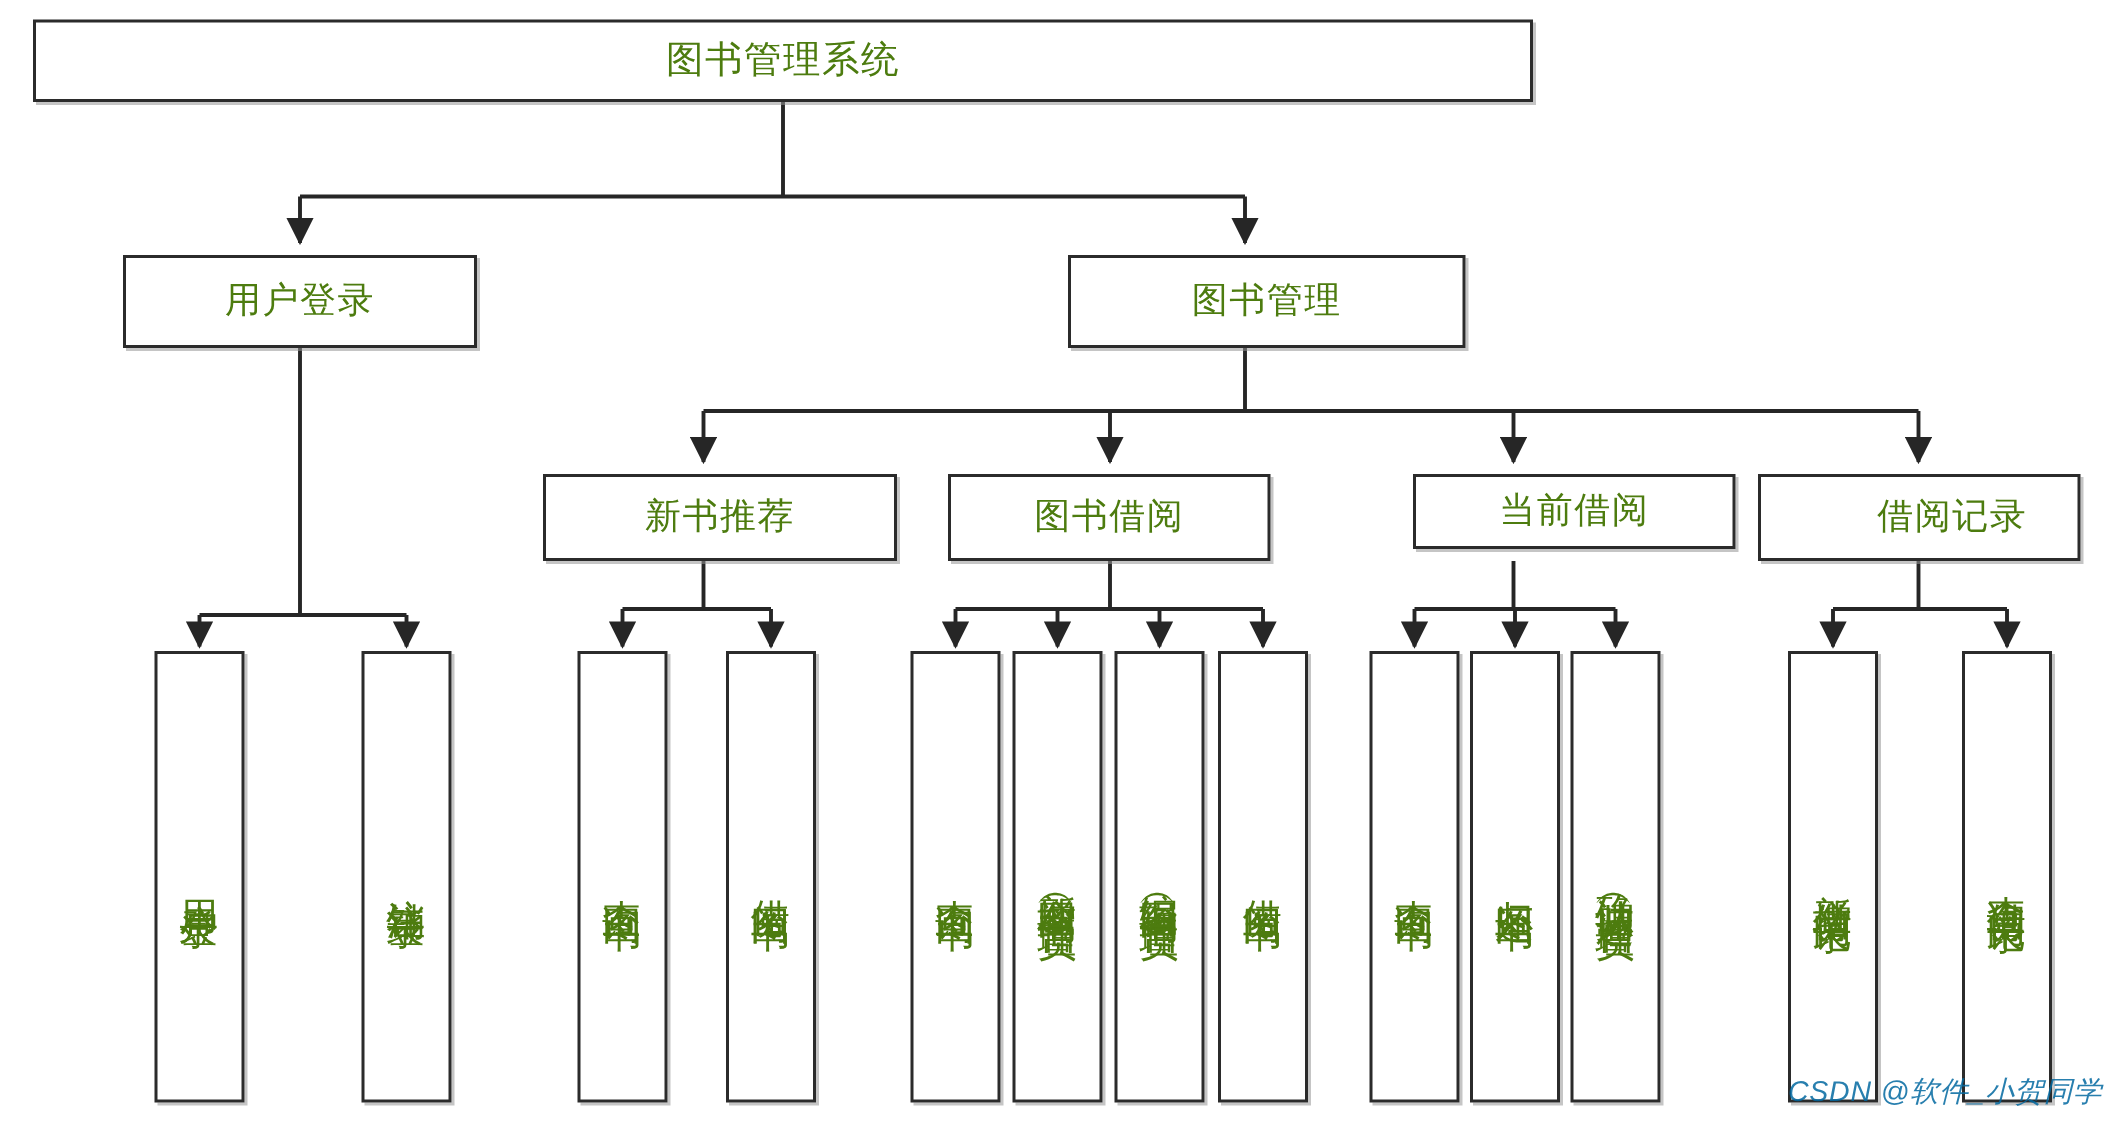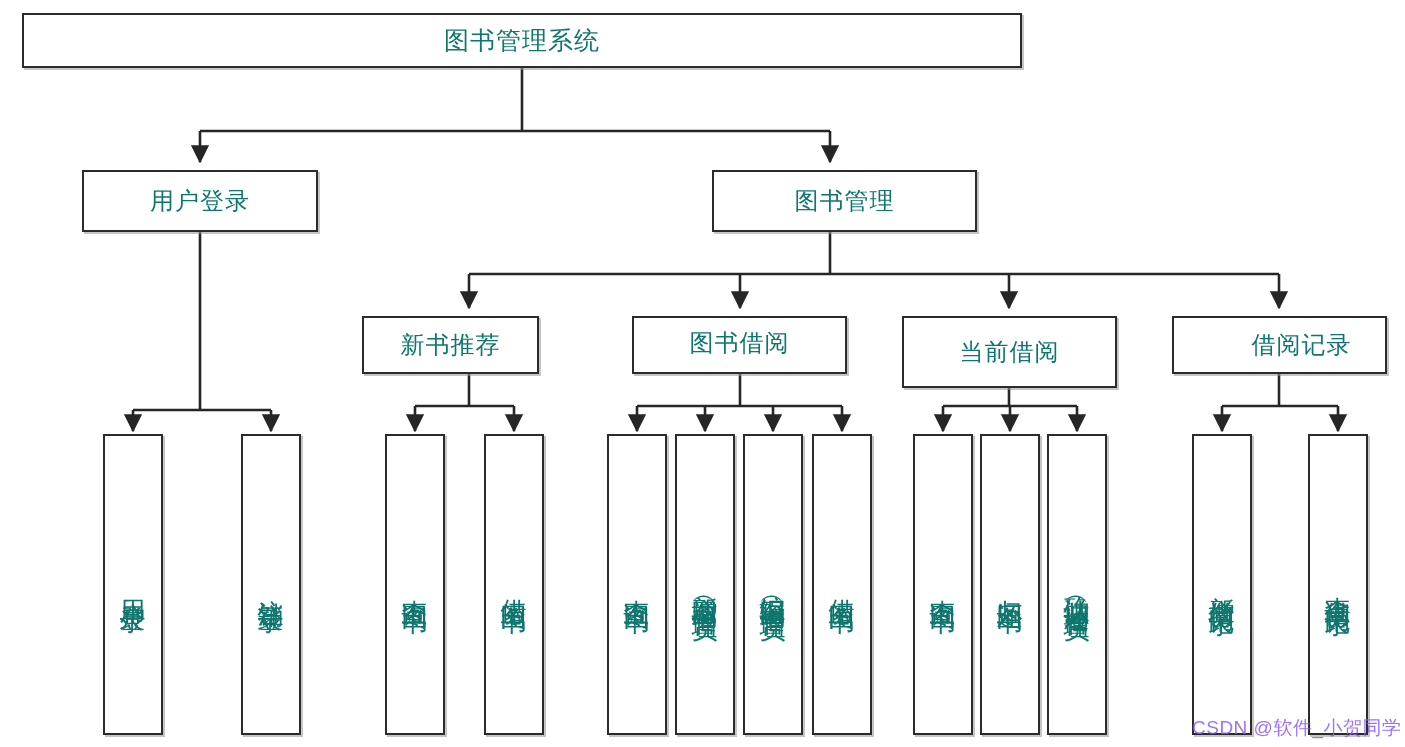--- a/index.html
+++ b/index.html
@@ -22,21 +22,21 @@
     pointer-events:none;
   }
   .node{
     position:absolute;
     box-sizing:border-box;
     border:2.5px solid #2b2b2b;
     background:#ffffff;
     display:flex;
     align-items:center;
     justify-content:center;
-    color:#0f766e;
+    color:#4d7c0f;
     z-index:2;
   }
   .node.shadow{
     box-shadow:2px 2px 0 0 rgba(150,150,150,.55);
   }
   .node .label{
     white-space:nowrap;
     line-height:1.18;
     letter-spacing:1px;
   }
@@ -63,25 +63,26 @@
     align-items:center;
     justify-content:center;
   }
   .node.leaf.toplabel .label{
     align-items:flex-start;
     padding-top:4px;
   }
   .watermark{
     position:absolute;
     font-size:19px;
-    color:#8b5cf6;
+    color:#0369a1;
     letter-spacing:.5px;
     white-space:nowrap;
     z-index:5;
     opacity:.85;
+    font-style:italic;
   }
 </style>
 </head>
 <body>
 
 <div id="canvas">
 
   <svg id="wires" viewBox="0 0 1405 747" xmlns="http://www.w3.org/2000/svg">
     <defs>
       <marker id="arrow" viewBox="0 0 10 10" refX="9.2" refY="5" markerWidth="7" markerHeight="7" orient="auto-start-reverse">
@@ -137,29 +138,29 @@
   </div>
 
   <div class="node horiz shadow" style="left:82px; top:170px; width:236px; height:62px;">
     <span class="label">用户登录</span>
   </div>
 
   <div class="node horiz shadow" style="left:712px; top:170px; width:265px; height:62px;">
     <span class="label">图书管理</span>
   </div>
 
-  <div class="node horiz shadow" style="left:362px; top:316px; width:177px; height:58px;">
+  <div class="node horiz shadow" style="left:362px; top:316px; width:236px; height:58px;">
     <span class="label">新书推荐</span>
   </div>
 
-  <div class="node horiz shadow" style="left:632px; top:316px; width:215px; height:58px;font-family:Liberation Mono, monospace;">
+  <div class="node horiz shadow" style="left:632px; top:316px; width:215px; height:58px;">
     <span class="label">图书借阅</span>
   </div>
 
-  <div class="node horiz shadow" style="left:902px; top:316px; width:215px; height:72px;">
+  <div class="node horiz shadow" style="left:942px; top:316px; width:215px; height:50px;">
     <span class="label">当前借阅</span>
   </div>
 
   <div class="node horiz shadow" style="left:1172px; top:316px; width:215px; height:58px;padding-left:44px;">
     <span class="label">借阅记录</span>
   </div>
 
   <div class="node leaf shadow" style="left:103px; top:434px; width:60px; height:301px;">
     <span class="label">用户登录</span>
   </div>

